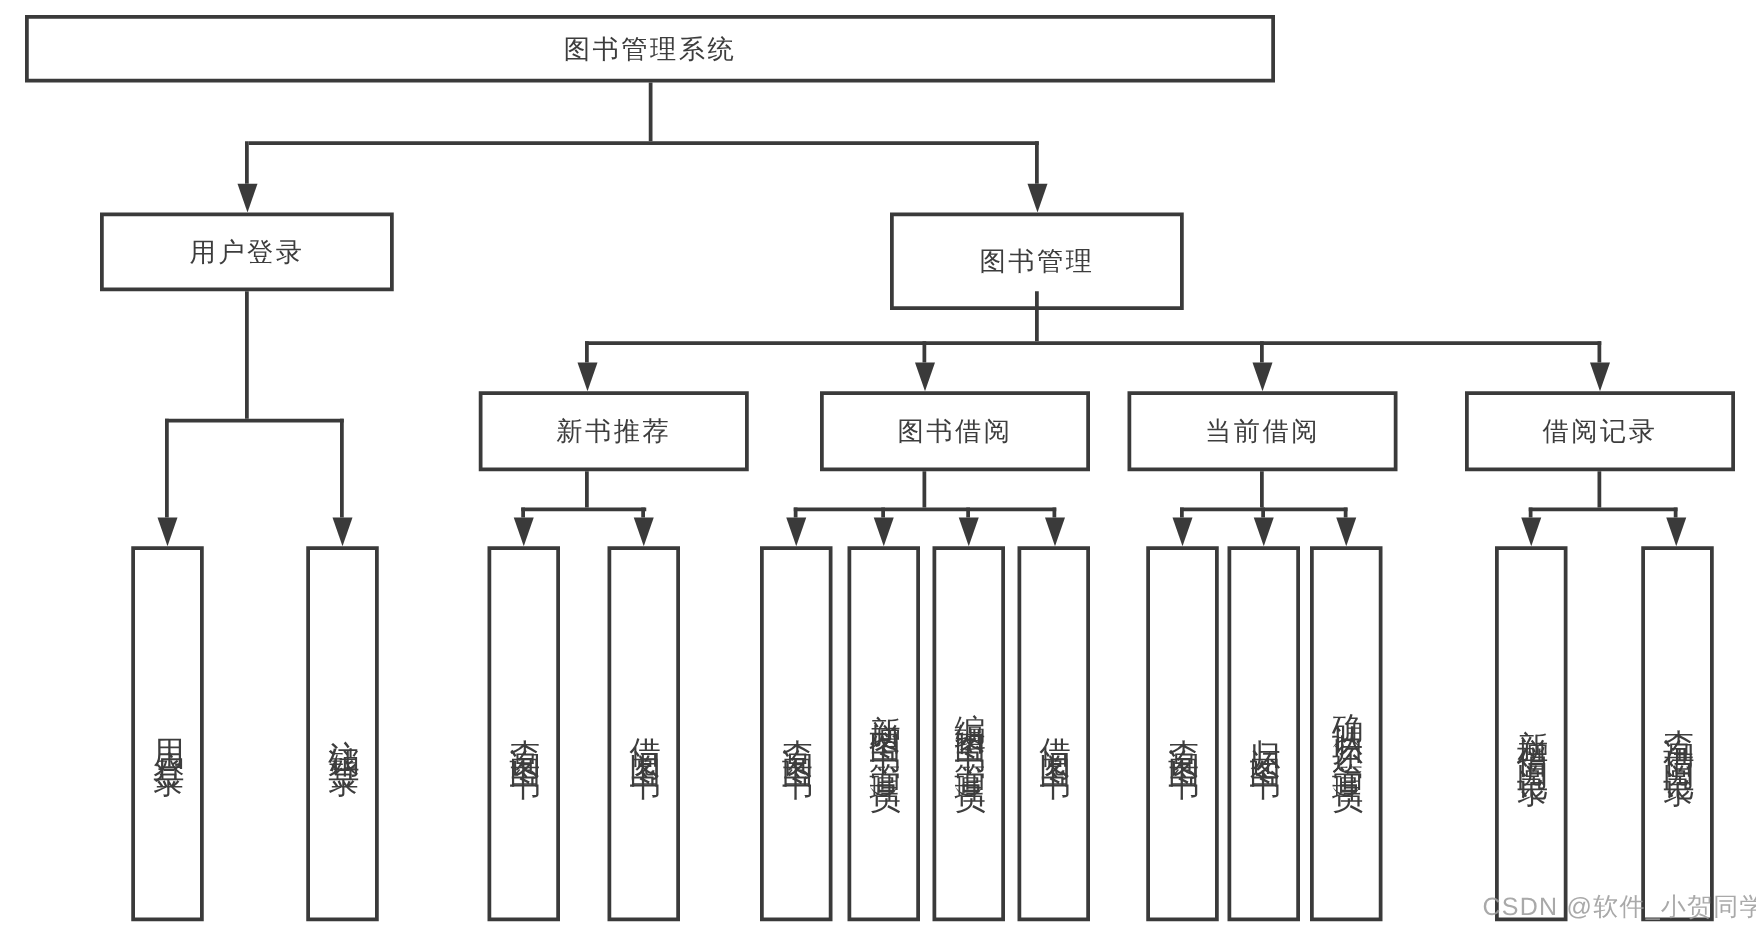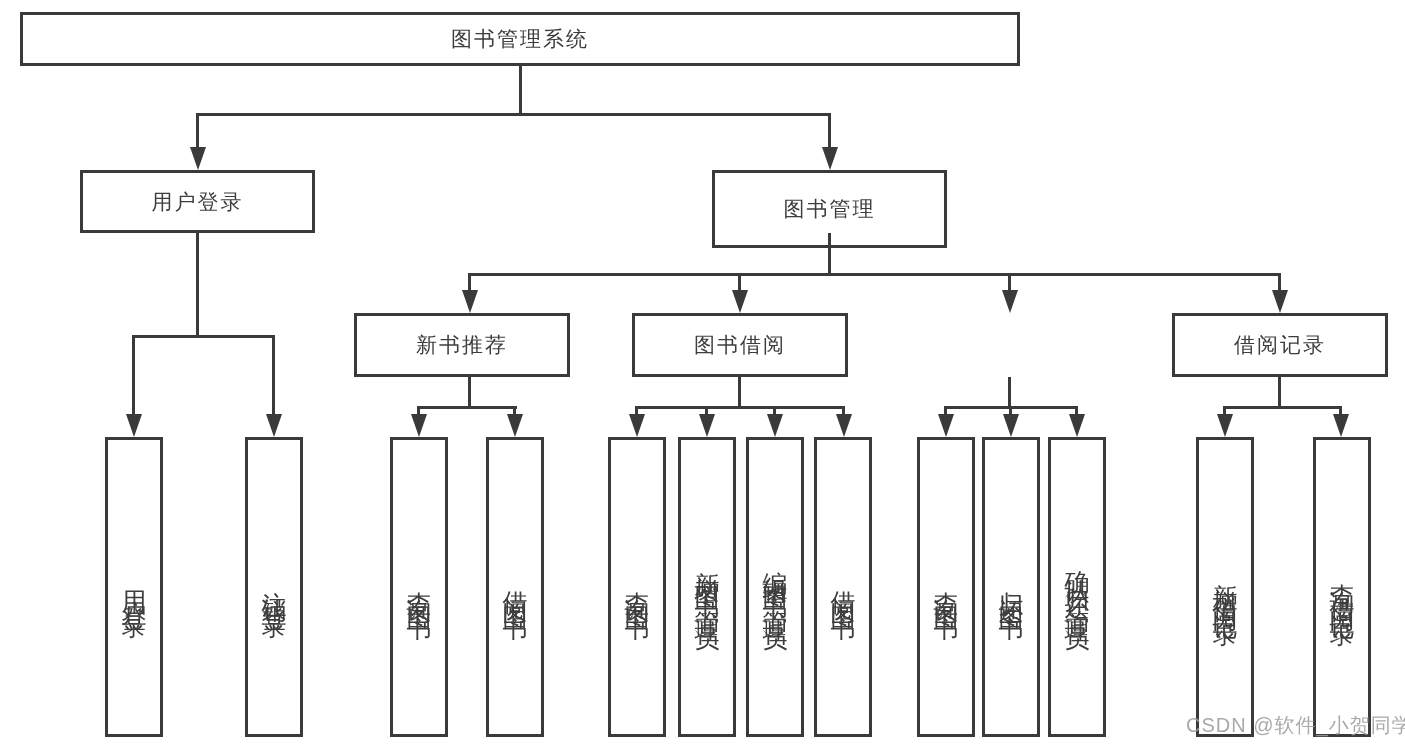--- a/index.html
+++ b/index.html
@@ -90,25 +90,28 @@
   <div class="hline" style="left:468px;top:273px;width:813px;"></div>
   <div class="vline" style="left:468px;top:273px;height:17px;"></div>
   <div class="arrow" style="left:462px;top:290px;"></div>
   <div class="vline" style="left:738px;top:273px;height:17px;"></div>
   <div class="arrow" style="left:732px;top:290px;"></div>
   <div class="vline" style="left:1008px;top:273px;height:17px;"></div>
   <div class="arrow" style="left:1002px;top:290px;"></div>
   <div class="vline" style="left:1278px;top:273px;height:17px;"></div>
   <div class="arrow" style="left:1272px;top:290px;"></div>
 
-  <div class="box" style="left:354px;top:313px;width:216px;height:64px;">
+  <div class="box" style="left:383px;top:313px;width:216px;height:64px;">
     <span>新书推荐</span>
   </div>
-  <div class="box" style="left:632px;top:313px;width:216px;height:64px;">
+  <div class="box" style="left:656px;top:313px;width:216px;height:64px;">
     <span>图书借阅</span>
+  </div>
+  <div class="box" style="left:902px;top:313px;width:216px;height:64px;">
+    <span>当前借阅</span>
   </div>
   <div class="box" style="left:1172px;top:313px;width:216px;height:64px;">
     <span>借阅记录</span>
   </div>
 
   <div class="vline" style="left:468px;top:377px;height:29px;"></div>
   <div class="hline" style="left:417px;top:406px;width:100px;"></div>
   <div class="vline" style="left:417px;top:406px;height:8px;"></div>
   <div class="arrow" style="left:411px;top:414px;"></div>
   <div class="vline" style="left:513px;top:406px;height:8px;"></div>

